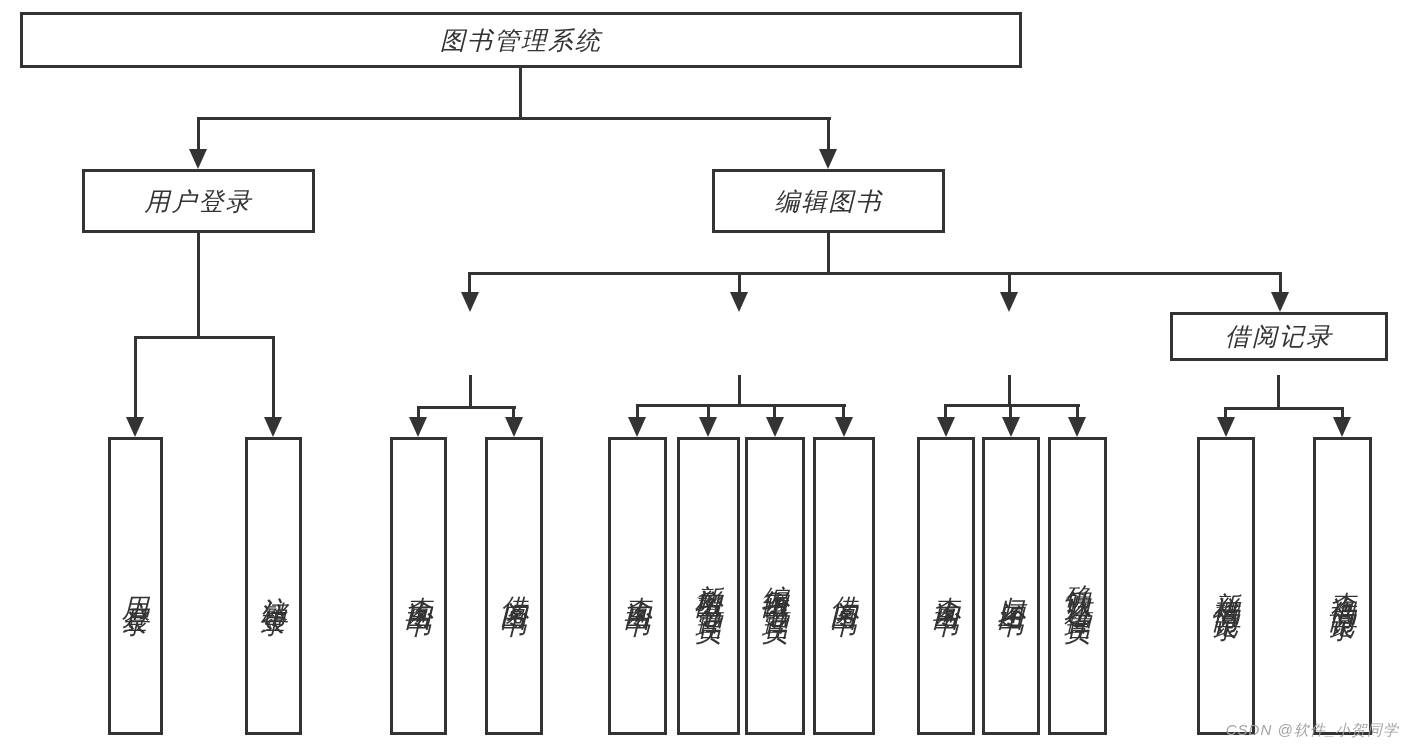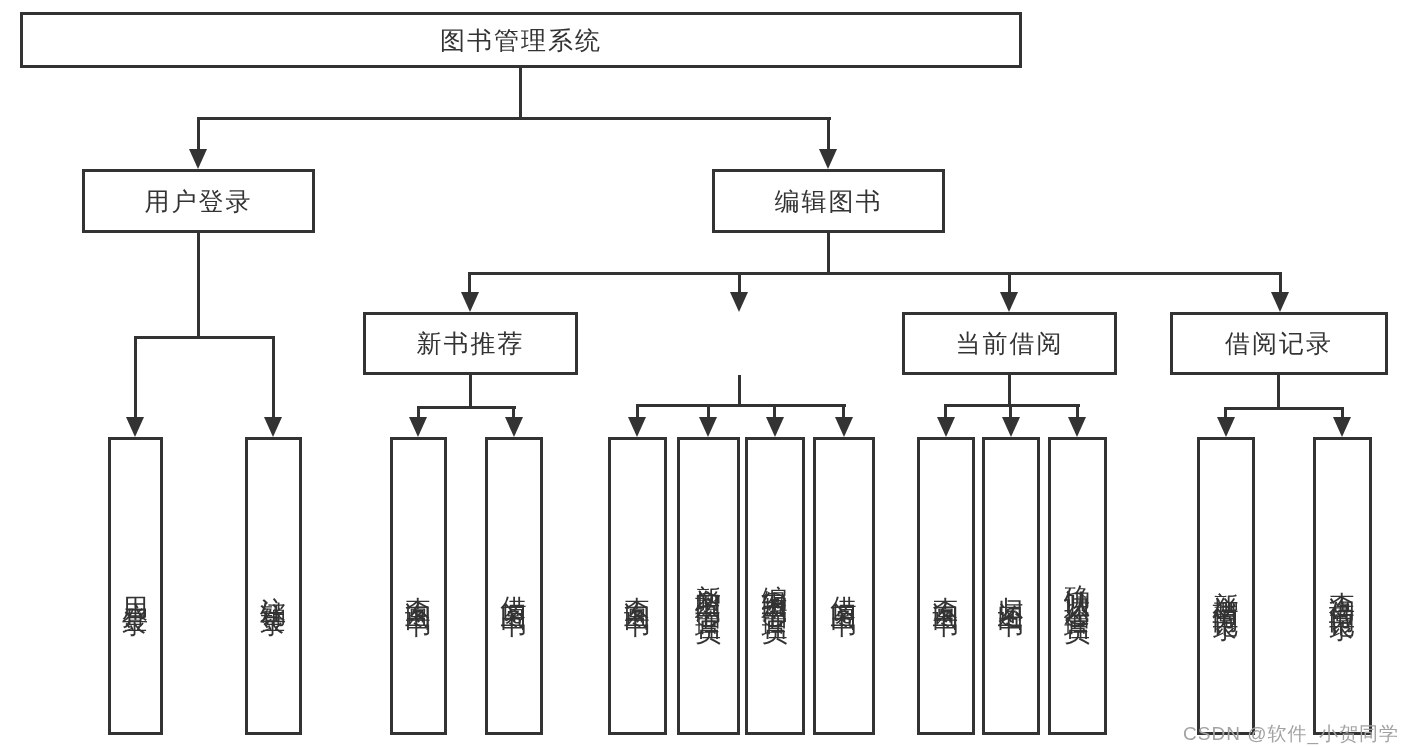--- a/index.html
+++ b/index.html
@@ -2,20 +2,21 @@
 <html style="--line: #333333; --text: #333333; --box-bg: #ffffff; --background: #ffffff; --watermark: #a3a3a3;"><head>
 <meta charset="utf-8">
 <style>
   html,body{margin:0;padding:0;background:#fff;}
   body{font-family:"Liberation Sans",sans-serif;}
   .canvas{
     position:relative;
     width:1405px;height:747px;
     background:var(--background,#ffffff);
     overflow:hidden;
+    font-style:italic;
   }
   .h-node{
     position:absolute;box-sizing:border-box;
     background:var(--box-bg,#ffffff);
     border:3px solid var(--line,#333333);
     display:flex;align-items:center;justify-content:center;
     font-size:25px;color:var(--text,#333333);
     letter-spacing:2px;
   }
   .v-node{
@@ -35,48 +36,42 @@
   }
   .line{position:absolute;background:var(--line,#333333);}
   .arrow{
     position:absolute;width:0;height:0;
     border-left:9px solid transparent;
     border-right:9px solid transparent;
     border-top:20px solid var(--line,#333333);
   }
   .watermark{
     position:absolute;top:721px;right:6px;
-    font-size:19px;letter-spacing:1px;
+    font-size:15px;letter-spacing:1px;
     color:var(--watermark,#a3a3a3);
     z-index:5;
   }
 </style>
 </head>
 <body>
 
 <div class="canvas">
 
   <div class="h-node" style="left:20px;top:12px;width:1002px;height:56px">
     <span>图书管理系统</span>
   </div>
 
   <div class="h-node" style="left:82px;top:169px;width:233px;height:64px">
     <span>用户登录</span>
   </div>
   <div class="h-node" style="left:712px;top:169px;width:233px;height:64px">
     <span>编辑图书</span>
   </div>
 
-  <div class="h-node" style="left:363px;top:312px;width:215px;height:63px">
-    <span>新书推荐</span>
-  </div>
-  <div class="h-node" style="left:902px;top:312px;width:215px;height:63px">
-    <span>当前借阅</span>
-  </div>
-  <div class="h-node" style="left:1170px;top:312px;width:218px;height:63px">
+  <div class="h-node" style="left:1170px;top:312px;width:218px;height:49px">
     <span>借阅记录</span>
   </div>
 
   <div class="v-node" style="left:108px;width:55px">
     <span>用户登录</span>
   </div>
   <div class="v-node" style="left:245px;width:57px">
     <span>注销登录</span>
   </div>
 

